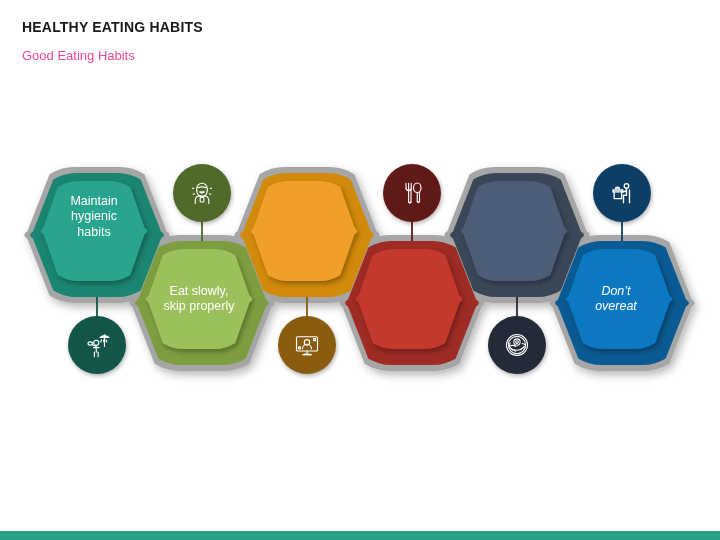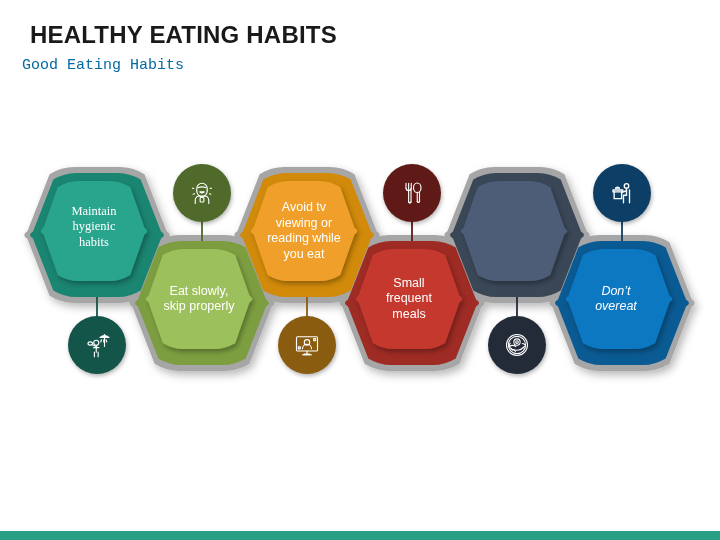--- a/index.html
+++ b/index.html
@@ -16,35 +16,34 @@
   }
 
   
   #header {
     position: absolute;
     left: 22px;
     top: 14px;
     width: 670px;
   }
   #page-title {
-    font-size: 24px;
+    font-size: 14px;
     font-weight: bold;
     color: #1a1a1a;
     letter-spacing: 0.2px;
     line-height: 26px;
-    margin: 8px;
+    margin: 0;
     white-space: nowrap;
   }
   #page-subtitle {
-    font-size: 15px;
+    font-size: 13px;
     font-weight: normal;
-    color: #0369a1;
+    color: #ec4899;
     line-height: 20px;
     margin: 6px 0 0 0;
-    font-family: Liberation Mono, monospace;
   }
 
   
   #bottom-bar {
     position: absolute;
     left: 0;
     bottom: 0;
     width: 720px;
     height: 9px;
     background: #27a085;
@@ -244,32 +243,25 @@
           L669.5,185.7 Q675,189 669.5,192.3
           L655.22,232.95 Q645.32,239 634.32,239
           L603.68,239 Q592.68,239 582.78,232.95
           L568.5,192.3 Q563,189 568.5,185.7
           L582.78,145.05 Q592.68,139 603.68,139 Z" fill="#0a78c2" filter="url(#tinyshadow)"></path>
         </g>
       </g>
   </svg>
 
   <div class="layer" id="label-layer">
-      <div class="hex-label" style="width: 110px; left: 39px; top: 77px; height: 80px; display: flex; align-items: center; justify-content: center; font-family: Liberation Serif, serif;">Maintain
+      <div class="hex-label" style="width: 110px; left: 39px; top: 67px; height: 80px; display: flex; align-items: center; justify-content: center;">Maintain
 hygienic
 habits</div>
       <div class="hex-label" style="width: 110px; left: 144px; top: 149px; height: 80px; display: flex; align-items: center; justify-content: center;">Eat slowly,
 skip properly</div>
-      <div class="hex-label" style="width: 110px; left: 249px; top: 81px; height: 80px; display: flex; align-items: center; justify-content: center;">Avoid tv
-viewing or
-reading while
-you eat</div>
-      <div class="hex-label" style="width: 110px; left: 354px; top: 149px; height: 80px; display: flex; align-items: center; justify-content: center;">Small
-frequent
-meals</div>
       <div class="hex-label" style="width: 110px; left: 561px; top: 149px; height: 80px; display: flex; align-items: center; justify-content: center; font-style: italic;">Don’t
 overeat</div>
     </div>
 
   <div class="layer" id="badge-layer">
       <div class="badge" style="width: 58px; height: 58px; left: 68px; top: 206px; background: rgb(20, 85, 73);">
     <svg viewBox="0 0 40 40" width="30" height="30" fill="none" stroke="#ffffff" stroke-width="1.5" stroke-linecap="round" stroke-linejoin="round">
       <path d="M30 6 v16"></path>
       <path d="M24 10 q6 -5 12 0 z" fill="#ffffff" stroke="#ffffff"></path>
       <path d="M26 13 l-1 3 M29 13 l0 3 M32 13 l1 3"></path>

